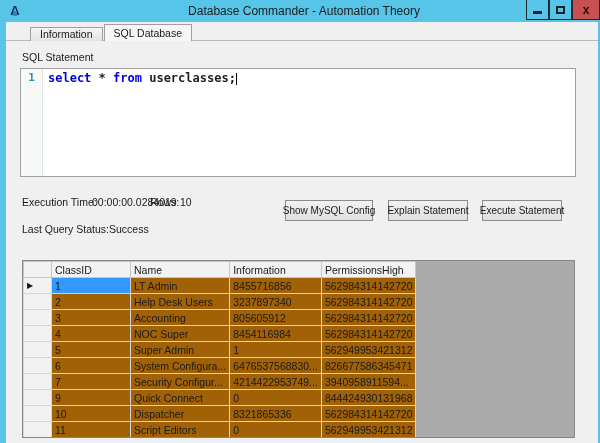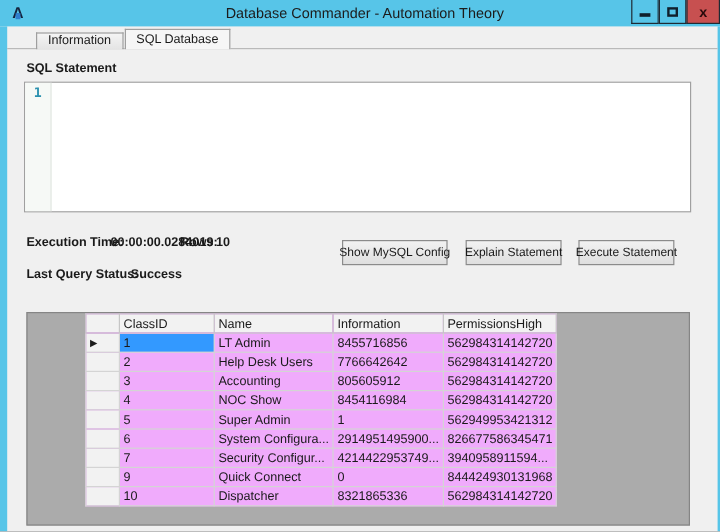--- a/index.html
+++ b/index.html
@@ -39,21 +39,21 @@
   
   .tabstrip { position:absolute; left:8px; top:24px; height:17px; display:flex; align-items:flex-end; z-index:2;padding-left:22px; }
   .tab {
     border:1px solid #9f9f9f; border-bottom:none; padding:0 9px;
     height:14px; line-height:13px; background:linear-gradient(#f4f4f4,#e4e4e4);
     margin-right:1px; font-size:10.5px; white-space:nowrap; cursor:default;
   }
   .tab.active { height:17px; line-height:16px; background:#f6f6f6; position:relative; z-index:3; }
   .tabline { position:absolute; left:6px; right:2px; top:40px; height:1px; background:#b9b9b9; }
   
-  .lbl { position:absolute; white-space:nowrap; font-size:10.5px; color:#1a1a1a;font-weight:bold; }
+  .lbl { position:absolute; white-space:nowrap; font-size:10.5px; color:#1a1a1a; }
   
   .editor {
     position:absolute; left:20px; top:68px; width:556px; height:109px;
     background:#ffffff; border:1px solid #a0a0a0; display:flex;
     font-family:"DejaVu Sans Mono", monospace; font-size:12px; font-weight:bold;
   }
   .gutter {
     width:22px; background:#f6f9f6; border-right:1px solid #e2e6e2;
     color:#2b91af; text-align:center; padding-top:2px; font-size:11px;
   }
@@ -66,21 +66,21 @@
     font-family:"Liberation Sans", sans-serif;
     background:linear-gradient(#f2f2f2,#dfdfdf); border:1px solid #8b8b8b;
     display:flex; align-items:center; justify-content:center; white-space:nowrap;
     color:#1a1a1a; cursor:default; padding:4px 4px;
   }
   
   .grid {
     position:absolute; left:22px; top:260px; width:553px; height:178px;
     background:#ababab; border:1px solid #858585; overflow:hidden;
   }
-  table.dg { border-collapse:collapse; table-layout:fixed; background:#f0abfc; font-size:10.5px;margin-left:48px; }
+  table.dg { border-collapse:collapse; table-layout:fixed; background:#a16207; font-size:10.5px; }
   table.dg th, table.dg td {
     border:1px solid #d4d4d4; height:16px; padding:0 3px;
     white-space:nowrap; overflow:hidden; text-align:left; font-weight:normal; color:#1a1a1a;
   }
   table.dg th { background:#f2f2f2; border-color:#c6c6c6; }
   td.rowhdr { background:#f2f2f2; border-color:#c6c6c6; width:28px; text-align:center; font-size:8px; color:#111; }
   td.sel { background:var(--selection,#3399ff); color:#eaf6ff; }
   .col-classid { width:79px; } .col-name { width:78px; }
   .col-perm { width:70px; } .col-permhigh { width:80px; }
 </style>
@@ -113,20 +113,21 @@
     <div class="tab active">SQL Database</div>
   </div>
   <div class="tabline"></div>
 
   <div class="lbl" style="left:22px; top:51px;">SQL Statement</div>
 
   <div class="editor">
     <div class="gutter">
       <span>1</span>
     </div>
+    <div class="code"><span id="sql-tokens"><span class="keyword">select</span><span class="plain"> * </span><span class="keyword">from</span><span class="plain"> userclasses;</span></span><span class="caret"></span></div>
   </div>
 
   <div class="lbl" style="left:22px;  top:196px;">Execution Time:</div>
   <div class="lbl" style="left:92px;  top:196px;">00:00:00.0284019</div>
   <div class="lbl" style="left:150px; top:196px;">Rows:</div>
   <div class="lbl" style="left:180px; top:196px;">10</div>
 
   <button class="btn" style="left:285px; width:88px;">Show MySQL Config</button>
   <button class="btn" style="left:388px; width:80px;">Explain Statement</button>
   <button class="btn" style="left:482px; width:80px;">Execute Statement</button>
@@ -150,49 +151,49 @@
             <td class="rowhdr">▶</td>
             <td class="col-classid sel">1</td>
             <td class="col-name">LT Admin</td>
             <td class="col-perm">8455716856</td>
             <td class="col-permhigh">562984314142720</td>
           </tr>
           <tr>
             <td class="rowhdr"></td>
             <td class="col-classid">2</td>
             <td class="col-name">Help Desk Users</td>
-            <td class="col-perm">7766642642</td>
+            <td class="col-perm">3237897340</td>
             <td class="col-permhigh">562984314142720</td>
           </tr>
           <tr>
             <td class="rowhdr"></td>
             <td class="col-classid">3</td>
             <td class="col-name">Accounting</td>
             <td class="col-perm">805605912</td>
             <td class="col-permhigh">562984314142720</td>
           </tr>
           <tr>
             <td class="rowhdr"></td>
             <td class="col-classid">4</td>
-            <td class="col-name">NOC Show</td>
+            <td class="col-name">NOC Super</td>
             <td class="col-perm">8454116984</td>
             <td class="col-permhigh">562984314142720</td>
           </tr>
           <tr>
             <td class="rowhdr"></td>
             <td class="col-classid">5</td>
             <td class="col-name">Super Admin</td>
             <td class="col-perm">1</td>
             <td class="col-permhigh">562949953421312</td>
           </tr>
           <tr>
             <td class="rowhdr"></td>
             <td class="col-classid">6</td>
             <td class="col-name">System Configura...</td>
-            <td class="col-perm">2914951495900...</td>
+            <td class="col-perm">6476537568830...</td>
             <td class="col-permhigh">826677586345471</td>
           </tr>
           <tr>
             <td class="rowhdr"></td>
             <td class="col-classid">7</td>
             <td class="col-name">Security Configur...</td>
             <td class="col-perm">4214422953749...</td>
             <td class="col-permhigh">3940958911594...</td>
           </tr>
           <tr>
@@ -202,17 +203,24 @@
             <td class="col-perm">0</td>
             <td class="col-permhigh">844424930131968</td>
           </tr>
           <tr>
             <td class="rowhdr"></td>
             <td class="col-classid">10</td>
             <td class="col-name">Dispatcher</td>
             <td class="col-perm">8321865336</td>
             <td class="col-permhigh">562984314142720</td>
           </tr>
+          <tr>
+            <td class="rowhdr"></td>
+            <td class="col-classid">11</td>
+            <td class="col-name">Script Editors</td>
+            <td class="col-perm">0</td>
+            <td class="col-permhigh">562949953421312</td>
+          </tr>
         </tbody>
     </table>
   </div>
 
 </div>
 
 </body></html>

